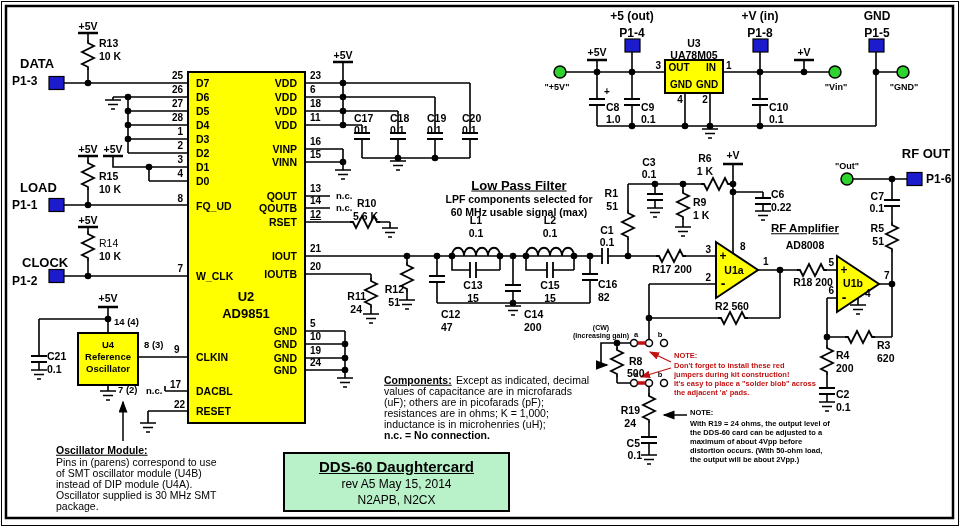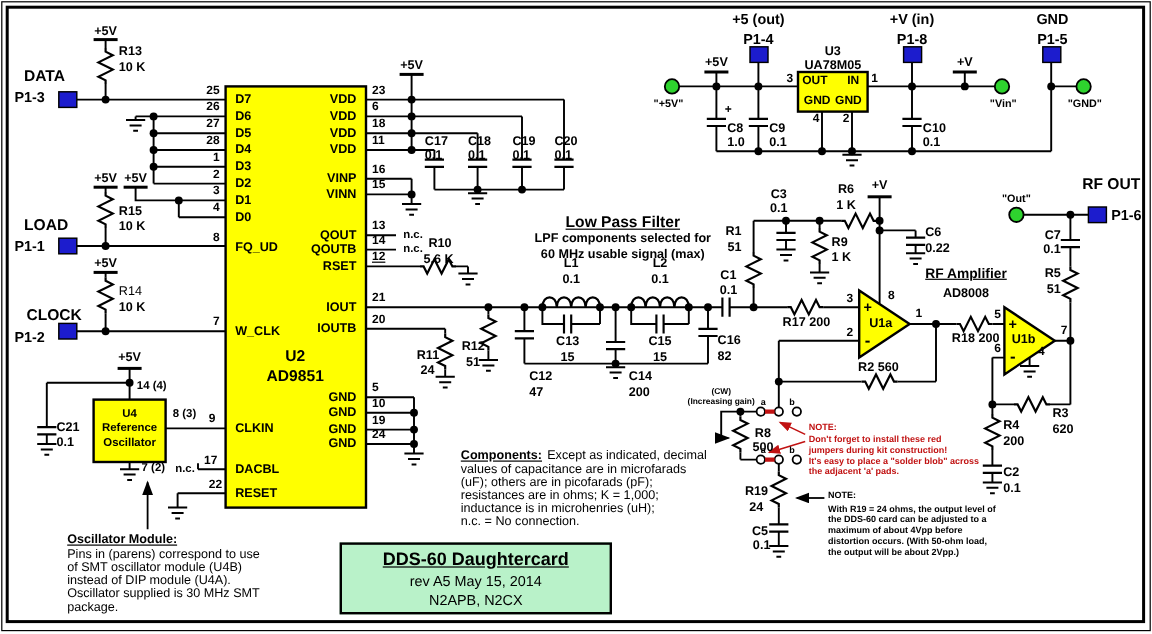--- a/index.html
+++ b/index.html
@@ -488,21 +488,21 @@
       <div class="lb" style="left: 56px; top: 473px; font-size: 10.5px; font-weight: 400; color: rgb(0, 0, 0); transform: translate(0px, -50%);">of SMT oscillator module (U4B)</div>
       <div class="lb" style="left: 56px; top: 484px; font-size: 10.5px; font-weight: 400; color: rgb(0, 0, 0); transform: translate(0px, -50%);">instead of DIP module (U4A).</div>
       <div class="lb" style="left: 56px; top: 495px; font-size: 10.5px; font-weight: 400; color: rgb(0, 0, 0); transform: translate(0px, -50%);">Oscillator supplied is 30 MHz SMT</div>
       <div class="lb" style="left: 56px; top: 506px; font-size: 10.5px; font-weight: 400; color: rgb(0, 0, 0); transform: translate(0px, -50%);">package.</div>
       <div class="lb" style="left: 384px; top: 380px; font-size: 10.5px; font-weight: 700; color: rgb(0, 0, 0); text-decoration: underline; transform: translate(0px, -50%);">Components:</div>
       <div class="lb" style="left: 456px; top: 380px; font-size: 10.5px; font-weight: 400; color: rgb(0, 0, 0); transform: translate(0px, -50%);">Except as indicated, decimal</div>
       <div class="lb" style="left: 384px; top: 391px; font-size: 10.5px; font-weight: 400; color: rgb(0, 0, 0); transform: translate(0px, -50%);">values of capacitance are in microfarads</div>
       <div class="lb" style="left: 384px; top: 402px; font-size: 10.5px; font-weight: 400; color: rgb(0, 0, 0); transform: translate(0px, -50%);">(uF); others are in picofarads (pF);</div>
       <div class="lb" style="left: 384px; top: 413px; font-size: 10.5px; font-weight: 400; color: rgb(0, 0, 0); transform: translate(0px, -50%);">resistances are in ohms; K = 1,000;</div>
       <div class="lb" style="left: 384px; top: 424px; font-size: 10.5px; font-weight: 400; color: rgb(0, 0, 0); transform: translate(0px, -50%);">inductance is in microhenries (uH);</div>
-      <div class="lb" style="left: 384px; top: 435px; font-size: 10.5px; font-weight: 400; color: rgb(0, 0, 0); transform: translate(0px, -50%);">n.c. = No connection.</div>
+      <div class="lb" style="left: 384px; top: 435px; font-size: 10.5px; font-weight: 700; color: rgb(0, 0, 0); transform: translate(0px, -50%);">n.c. = No connection.</div>
     </div>
 
 <div class="titlebox">
   <div class="tb1">DDS-60 Daughtercard</div>
   <div class="tb2">rev A5  May 15, 2014</div>
   <div class="tb3">N2APB, N2CX</div>
 </div>
 
 </div>
 

